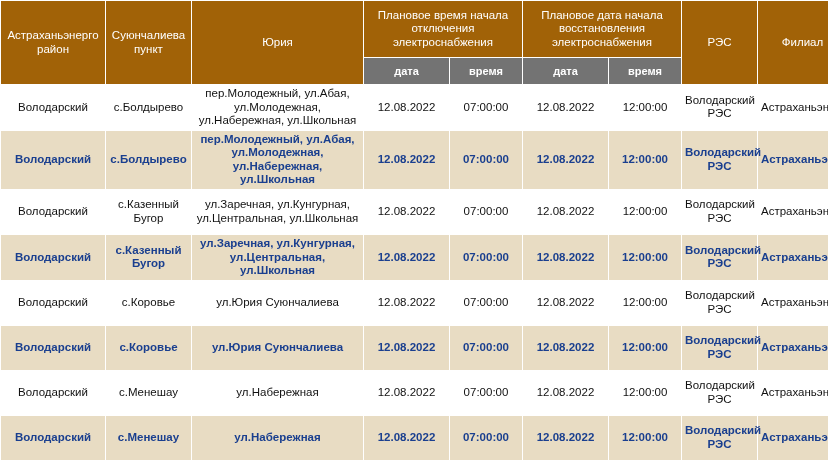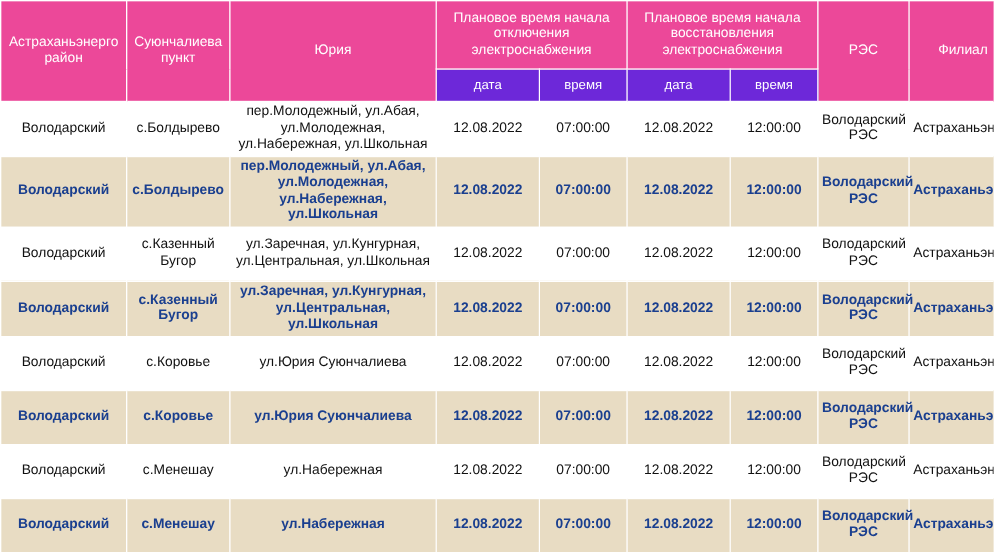--- a/index.html
+++ b/index.html
@@ -20,32 +20,32 @@
   }
   table.outage-table th,
   table.outage-table td {
     border: 1px solid #ffffff;
     text-align: center;
     vertical-align: middle;
     padding: 2px 3px;
     line-height: 1.18;
   }
   thead th.hdr-main {
-    background: #ec4899;
+    background: #a16207;
     color: #ffffff;
     font-size: 11.5px;
     font-weight: normal;
     height: 52px;
     margin-top: 48px;
   }
   thead th.hdr-sub {
-    background: #6d28d9;
+    background: #737373;
     color: #ffffff;
     font-size: 11px;
-    font-weight: normal;
+    font-weight: bold;
     height: 22px;
   }
   tbody td {
     font-size: 11.5px;
     color: #111111;
     height: 40px;
   }
   tbody tr.row-white td {
     background: #ffffff;
     color: #111111;
@@ -81,21 +81,21 @@
     <col class="c-ontime">
     <col class="c-res">
     <col class="c-branch">
   </colgroup>
   <thead>
     <tr>
       <th class="hdr-main" rowspan="2">Астраханьэнерго район</th>
       <th class="hdr-main" rowspan="2">Суюнчалиева пункт</th>
       <th class="hdr-main" rowspan="2">Юрия</th>
       <th class="hdr-main" colspan="2">Плановое время начала отключения электроснабжения</th>
-      <th class="hdr-main" colspan="2">Плановое время начала восстановления электроснабжения</th>
+      <th class="hdr-main" colspan="2">Плановое дата начала восстановления электроснабжения</th>
       <th class="hdr-main" rowspan="2">РЭС</th>
       <th class="hdr-main" rowspan="2">Филиал</th>
     </tr>
     <tr>
       <th class="hdr-sub">дата</th>
       <th class="hdr-sub">время</th>
       <th class="hdr-sub">дата</th>
       <th class="hdr-sub">время</th>
     </tr>
   </thead>

